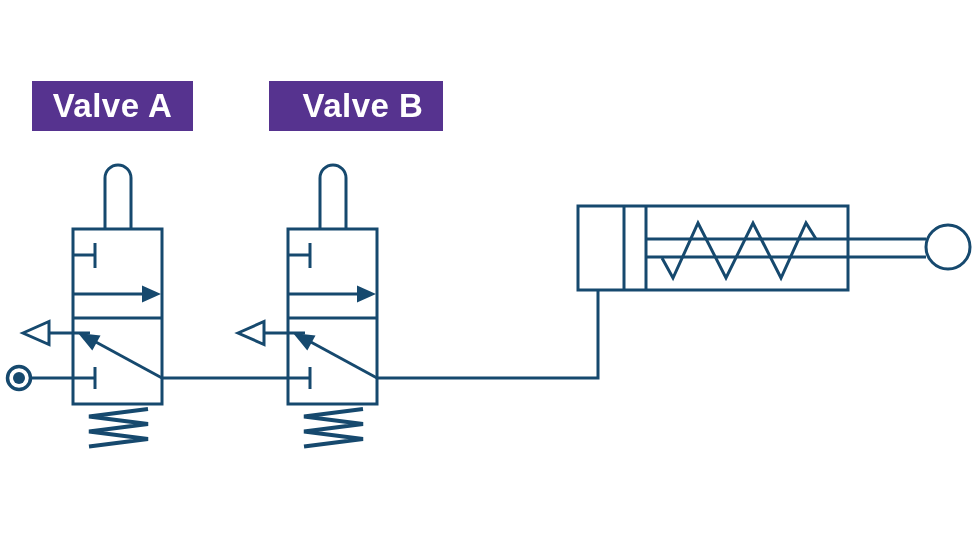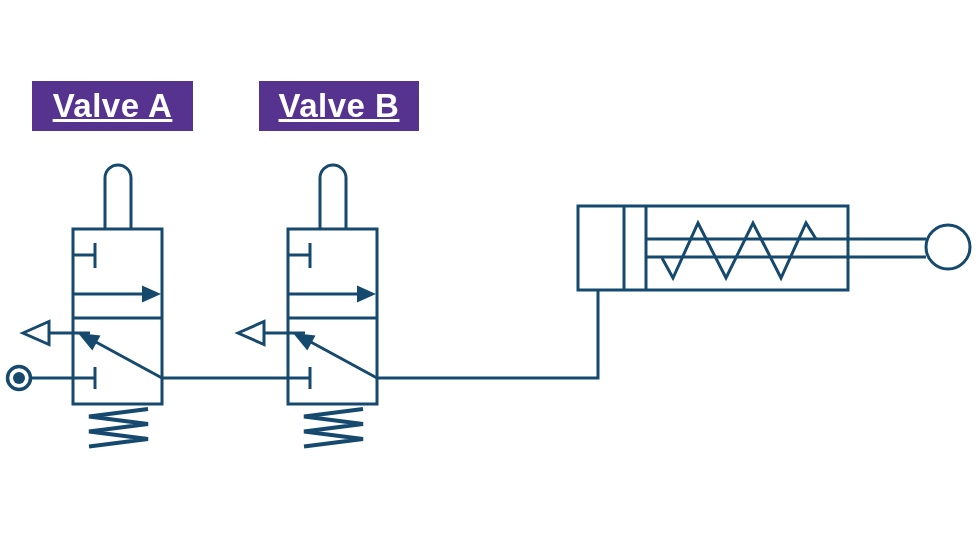--- a/index.html
+++ b/index.html
@@ -18,24 +18,23 @@
   }
   .valve-label{
     position:absolute;
     top:81px;height:50px;
     background:var(--label-bg);
     color:var(--label-fg);
     font-size:33px;font-weight:bold;
     display:flex;align-items:center;justify-content:center;
     letter-spacing:0.5px;
     user-select:none;
-    text-decoration:underline;
   }
   .valve-label.a{left:32px;width:161px;}
-  .valve-label.b{left:259px;width:160px;}
+  .valve-label.b{left:269px;width:160px;padding-left:14px;}
   svg{position:absolute;left:0;top:0;}
   .ln{stroke:var(--line);fill:none;stroke-width:3;}
   .ln35{stroke:var(--line);fill:none;stroke-width:3.5;}
   .ln4{stroke:var(--line);fill:none;stroke-width:4;}
   .fl{fill:var(--line);stroke:none;}
   .open{fill:var(--bg);stroke:var(--line);stroke-width:3;}
 </style>
 </head>
 <body>
 

